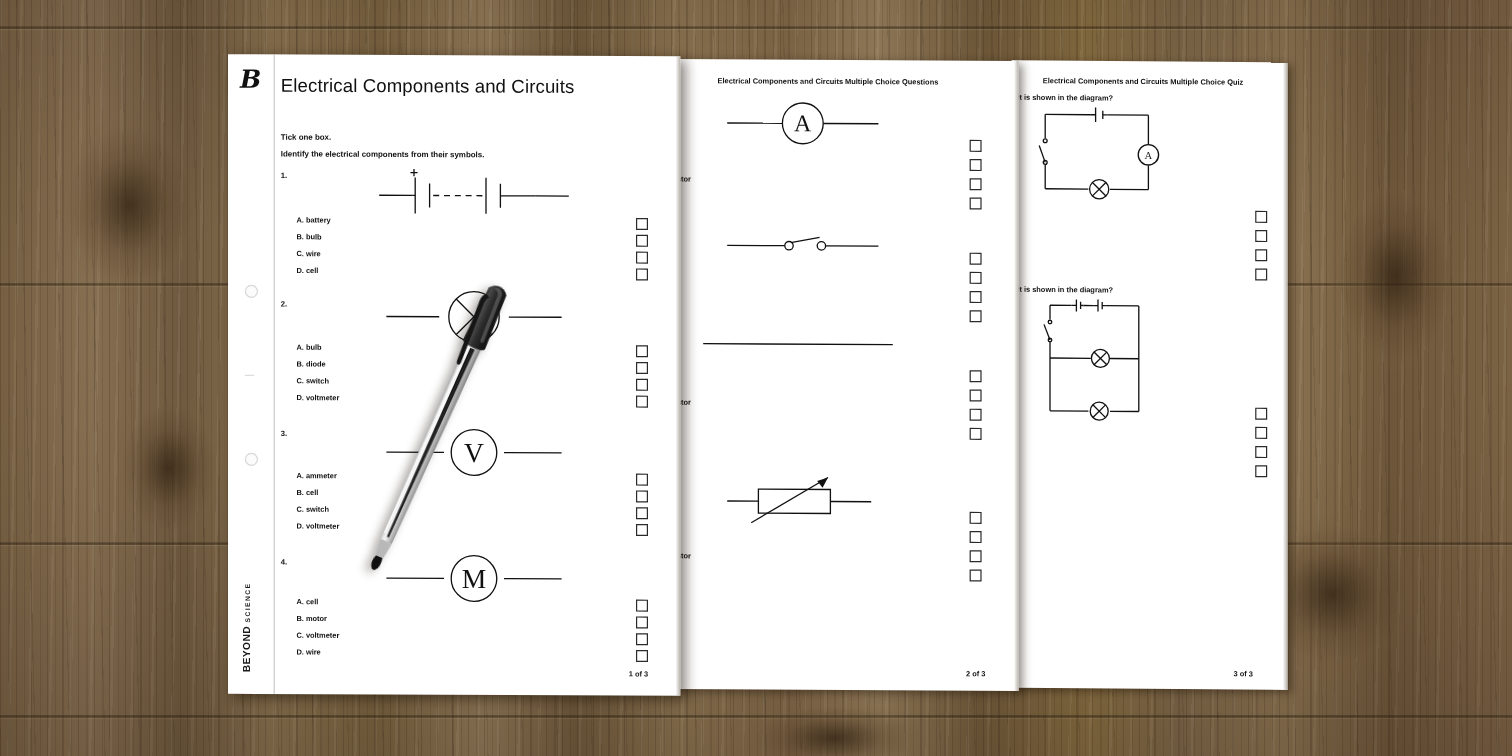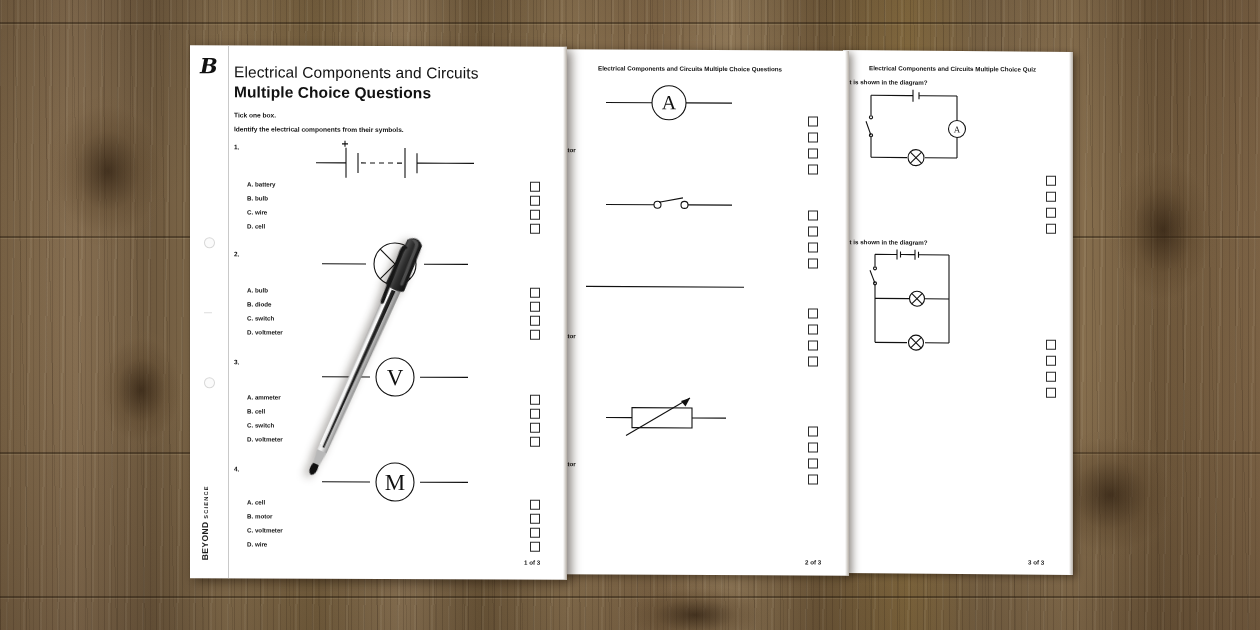--- a/index.html
+++ b/index.html
@@ -286,21 +286,20 @@
       <div class="hole" style="left:14px;top:332px;"></div>
 
       <div class="logo-b" style="left:10px;top:10px;">B</div>
 
       <div class="brand-vert" style="left:20px;top:505px;">
         <span>BEYOND</span>
         <span class="sci">SCIENCE</span>
       </div>
 
       <div class="t title1" style="left:44px;top:18px;">Electrical Components and Circuits</div>
-      <div class="t title2" style="left:44px;top:38px;">Multiple Choice Questions</div>
 
       <div class="t small-bold" style="left:44px;top:66px;">Tick one box.</div>
       <div class="t small-bold" style="left:44px;top:80px;">Identify the electrical components from their symbols.</div>
 
       <div class="t qnum" style="left:44px;top:98px;">1.</div>
       <svg class="sym" style="left:124px;top:93px;" width="164" height="44">
         <line x1="2" y1="24" x2="30" y2="24"></line>
         <line x1="132" y1="24" x2="160" y2="24"></line>
 
         <line x1="32" y1="9" x2="32" y2="39" stroke-width="1.2"></line>

